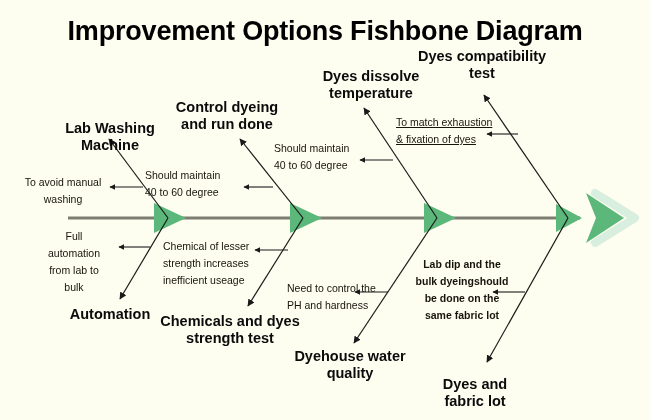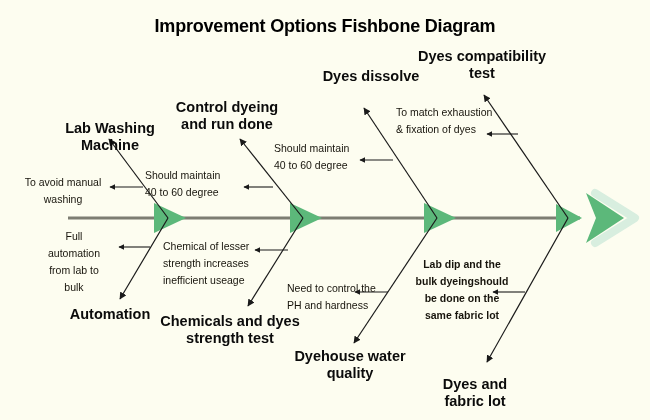--- a/index.html
+++ b/index.html
@@ -29,21 +29,21 @@
   .lbl {
     position: absolute;
     color: #0a0a0a;
   }
   
   #page-title {
     left: 0;
     top: 16px;
     width: 650px;
     text-align: center;
-    font-size: 18px;
+    font-size: 27px;
     font-weight: bold;
     letter-spacing: -0.2px;
     color: #000;
   }
   
   .cause-label {
     font-size: 14.5px;
     font-weight: bold;
     line-height: 1.15;
     color: #0b0b0b;
@@ -153,40 +153,41 @@
     <div>strength increases</div>
     <div>inefficient useage</div>
   </div>
   <div class="lbl cause-label" style="left:152px; top:313px; width:156px;">
     <div>Chemicals and dyes</div>
     <div>strength test</div>
   </div>
 
   <div class="lbl cause-label" style="left:304px; top:68px; width:134px;">
     <div>Dyes dissolve</div>
+    <div>temperature</div>
   </div>
   <div class="lbl sub-label ta-left" style="left:274px; top:140px; width:112px;">
     <div>Should maintain</div>
     <div>40 to 60 degree</div>
   </div>
 
   <div class="lbl sub-label ta-left" style="left:287px; top:280px; width:118px;">
     <div>Need to control the</div>
     <div>PH and hardness</div>
   </div>
   <div class="lbl cause-label" style="left:281px; top:348px; width:138px;">
     <div>Dyehouse water</div>
     <div>quality</div>
   </div>
 
   <div class="lbl cause-label" style="left:408px; top:48px; width:148px;">
     <div>Dyes compatibility</div>
     <div>test</div>
   </div>
-  <div class="lbl sub-label ta-left" style="left:396px; top:104px; width:124px;">
+  <div class="lbl sub-label ta-left" style="left:396px; top:114px; width:124px;text-decoration:underline;">
     <div>To match exhaustion</div>
     <div>&amp; fixation of  dyes</div>
   </div>
 
   <div class="lbl sub-label ta-center" style="left:403px; top:256px; width:118px;">
     <div>Lab dip and the</div>
     <div>bulk dyeingshould</div>
     <div>be done on the</div>
     <div>same fabric lot</div>
   </div>

